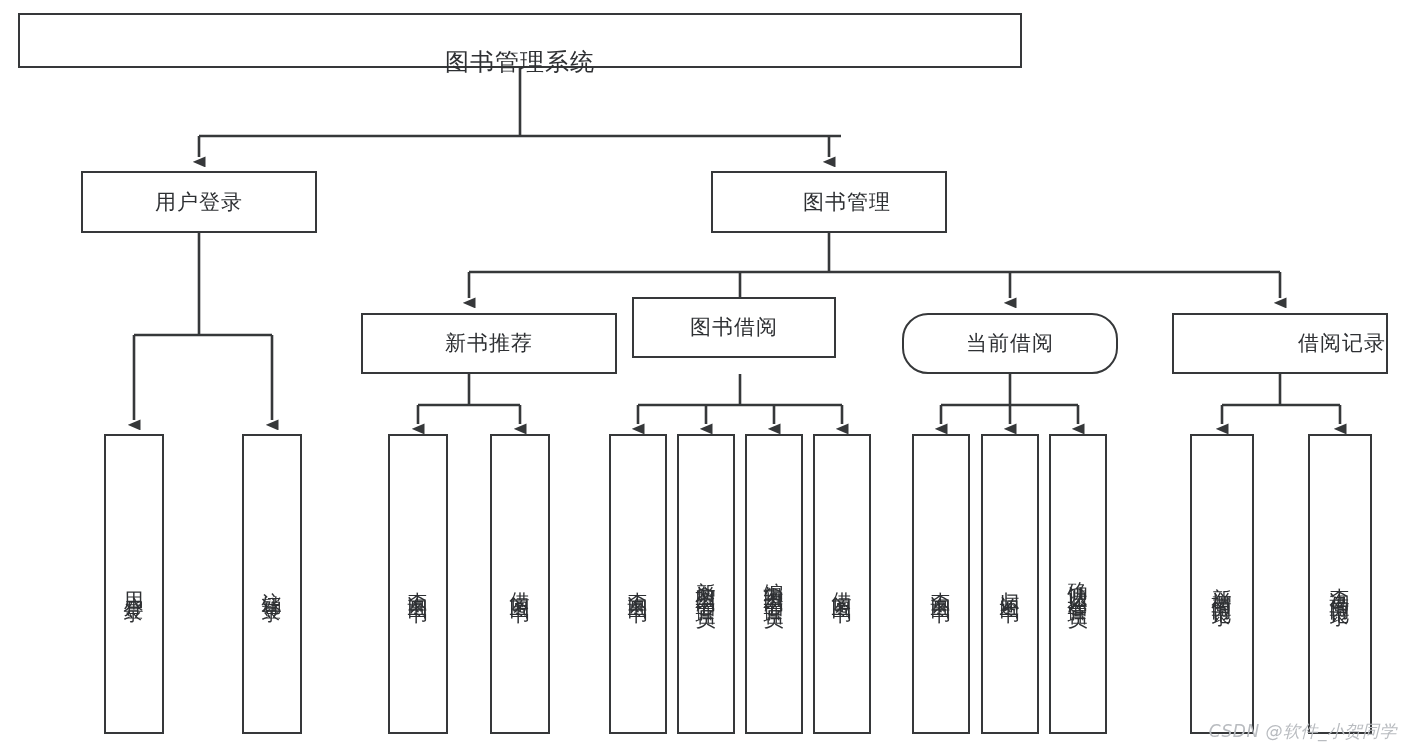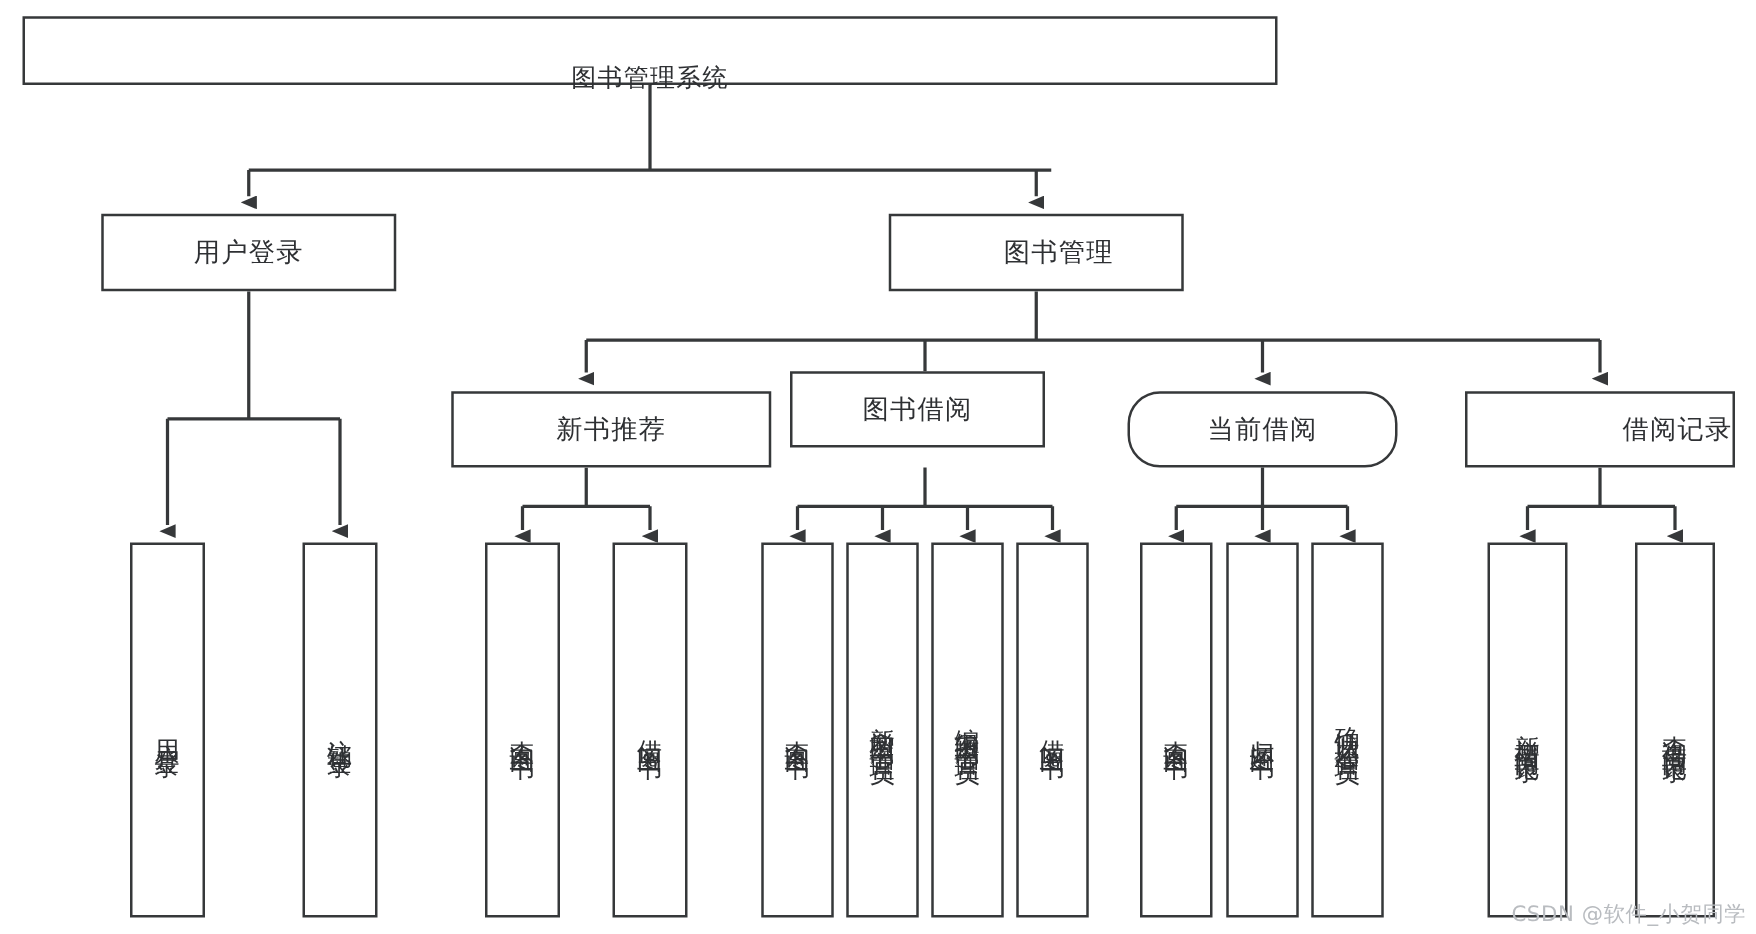--- a/index.html
+++ b/index.html
@@ -37,30 +37,31 @@
   }
   
   .leaf-box .node-label{
     writing-mode:vertical-rl;
     text-orientation:upright;
     font-size:20px;
     letter-spacing:4px;
     line-height:1.0;
     white-space:nowrap;
   }
-  .root-box .node-label{font-size:20px;margin-top:44px;}
+  .root-box .node-label{font-size:24px;margin-top:44px;}
   .watermark{
     position:absolute;
     right:8px;
     bottom:4px;
     font-size:17px;
     color:#b9bcc0;
     letter-spacing:0.5px;
     white-space:nowrap;
     user-select:none;
+    font-style:italic;
   }
   svg.links{
     position:absolute;
     left:0;top:0;
     width:1405px;height:747px;
     pointer-events:none;
   }
   .link-line{
     stroke:#36383a;
     stroke-width:2.6;

